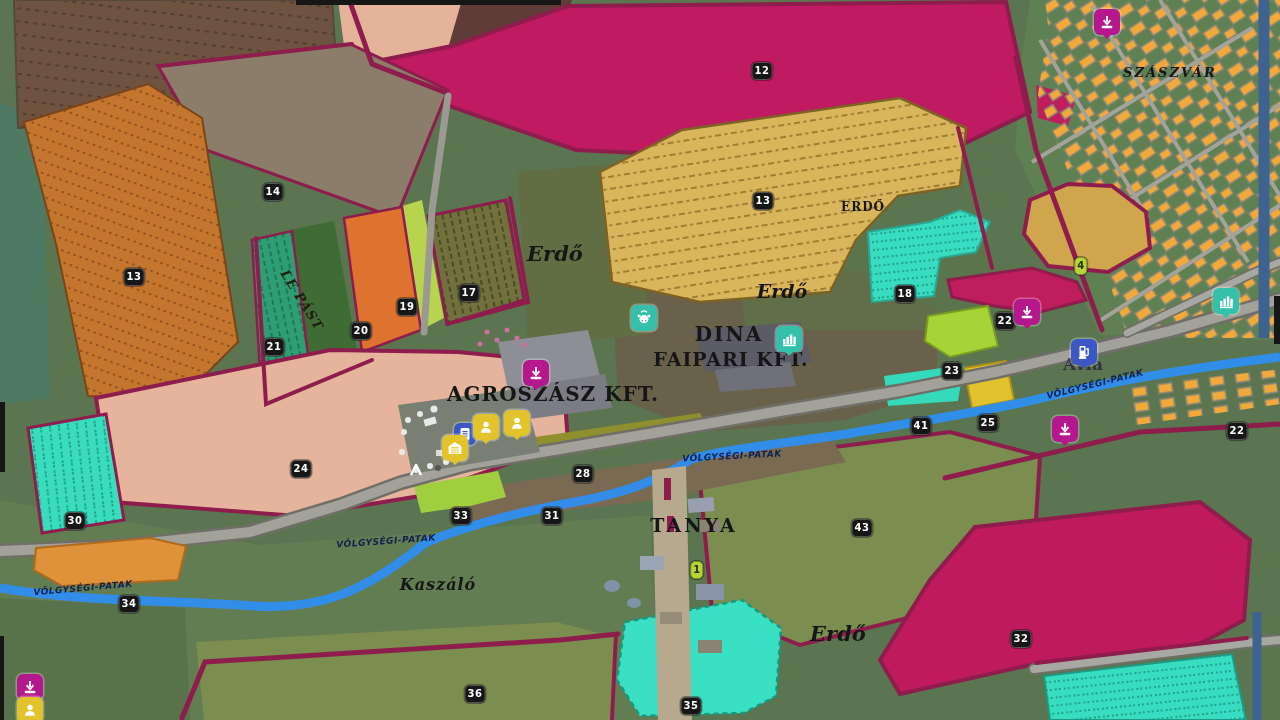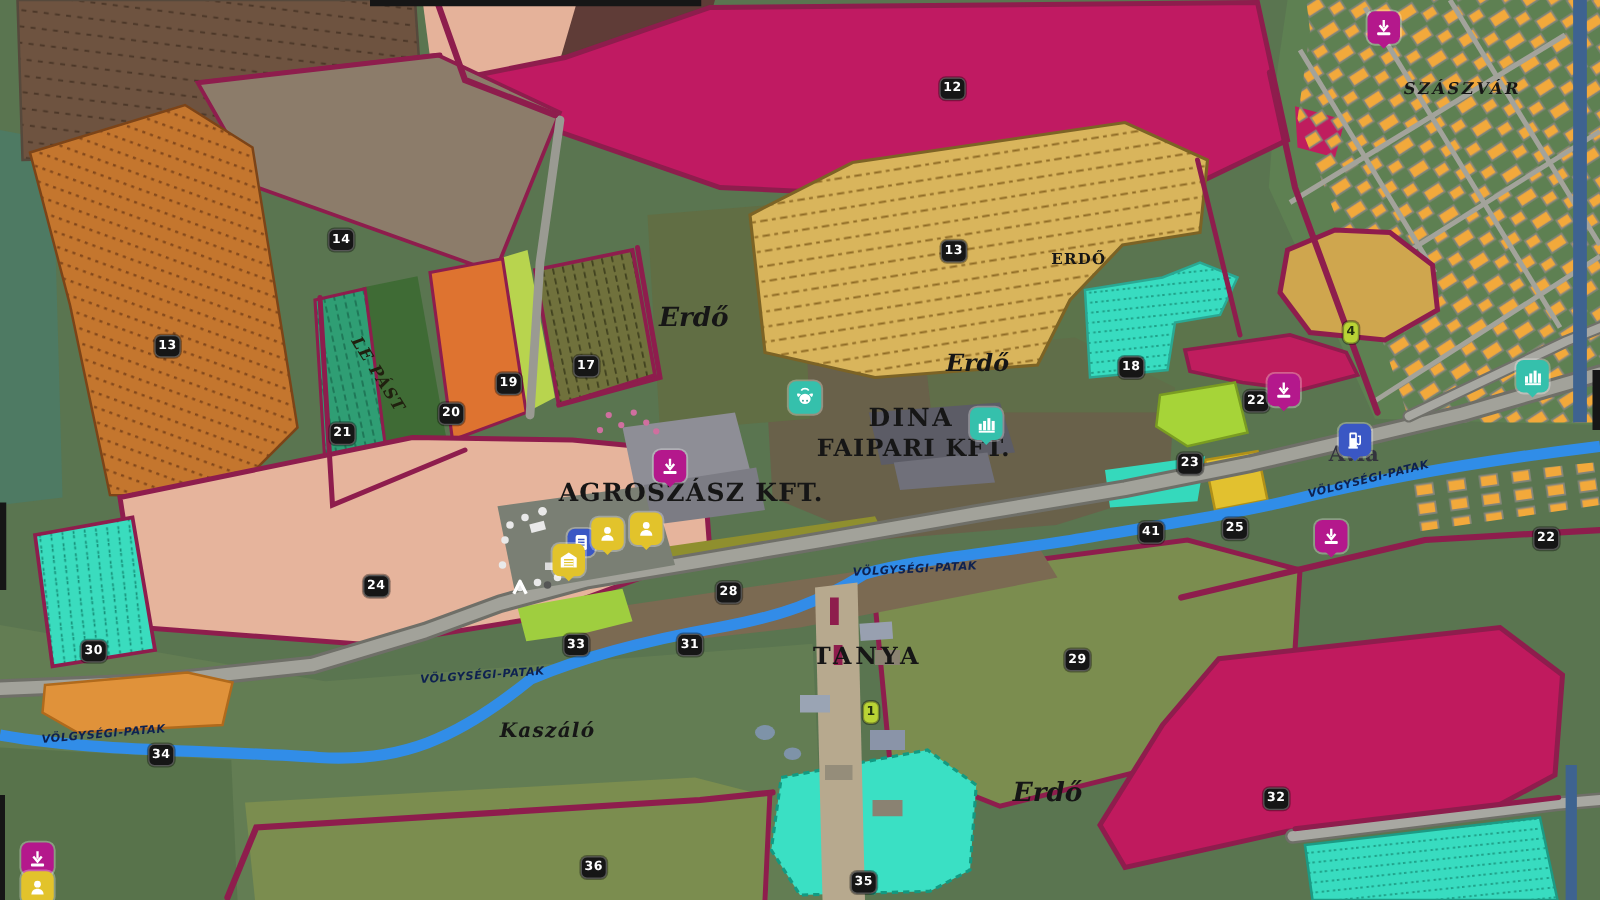--- a/index.html
+++ b/index.html
@@ -242,21 +242,21 @@
 <span class="badge" style="left:407px;top:271px">19</span>
 <span class="badge" style="left:361px;top:295px">20</span>
 <span class="badge" style="left:274px;top:311px">21</span>
 <span class="badge" style="left:1005px;top:285px">22</span>
 <span class="badge" style="left:952px;top:335px">23</span>
 <span class="badge" style="left:301px;top:433px">24</span>
 <span class="badge" style="left:988px;top:387px">25</span>
 <span class="badge" style="left:921px;top:390px">41</span>
 <span class="badge" style="left:1237px;top:395px">22</span>
 <span class="badge" style="left:583px;top:438px">28</span>
-<span class="badge" style="left:862px;top:492px">29</span>
+<span class="badge" style="left:862px;top:492px">43</span>
 <span class="badge" style="left:75px;top:485px">30</span>
 <span class="badge" style="left:552px;top:480px">31</span>
 <span class="badge" style="left:1021px;top:603px">32</span>
 <span class="badge" style="left:461px;top:480px">33</span>
 <span class="badge" style="left:129px;top:568px">34</span>
 <span class="badge" style="left:691px;top:670px">35</span>
 <span class="badge" style="left:475px;top:658px">36</span>
 <span class="badge" style="left:1124px;top:706px">37</span>
 <span class="badge owned" style="left:697px;top:534px">1</span>
 

